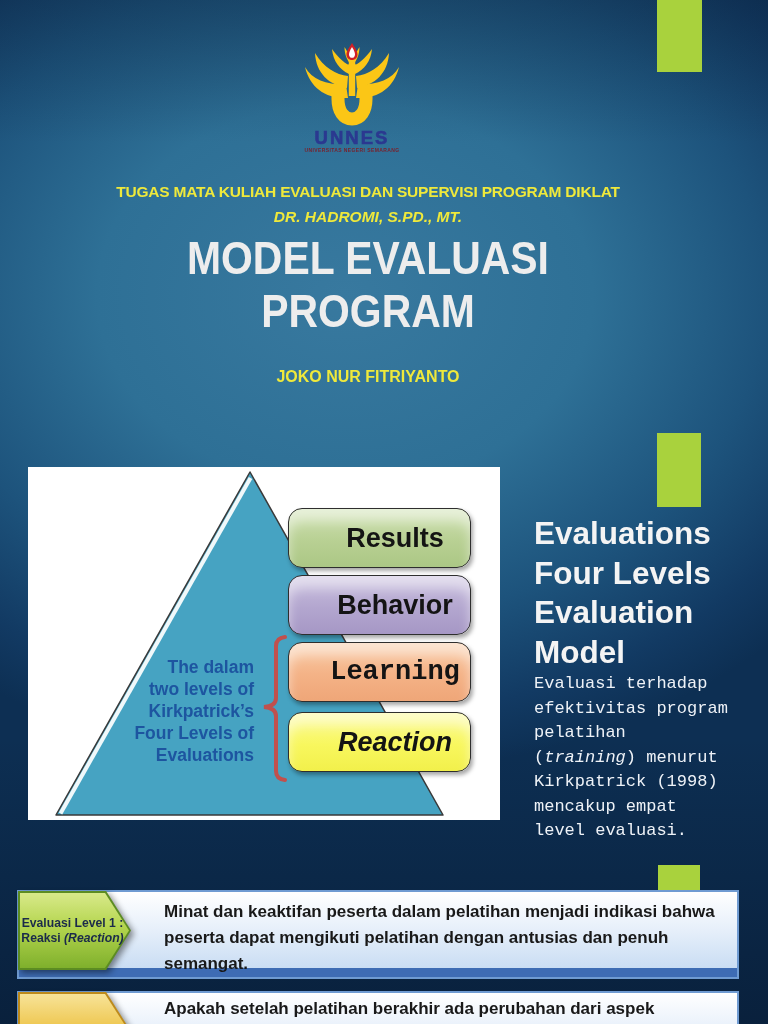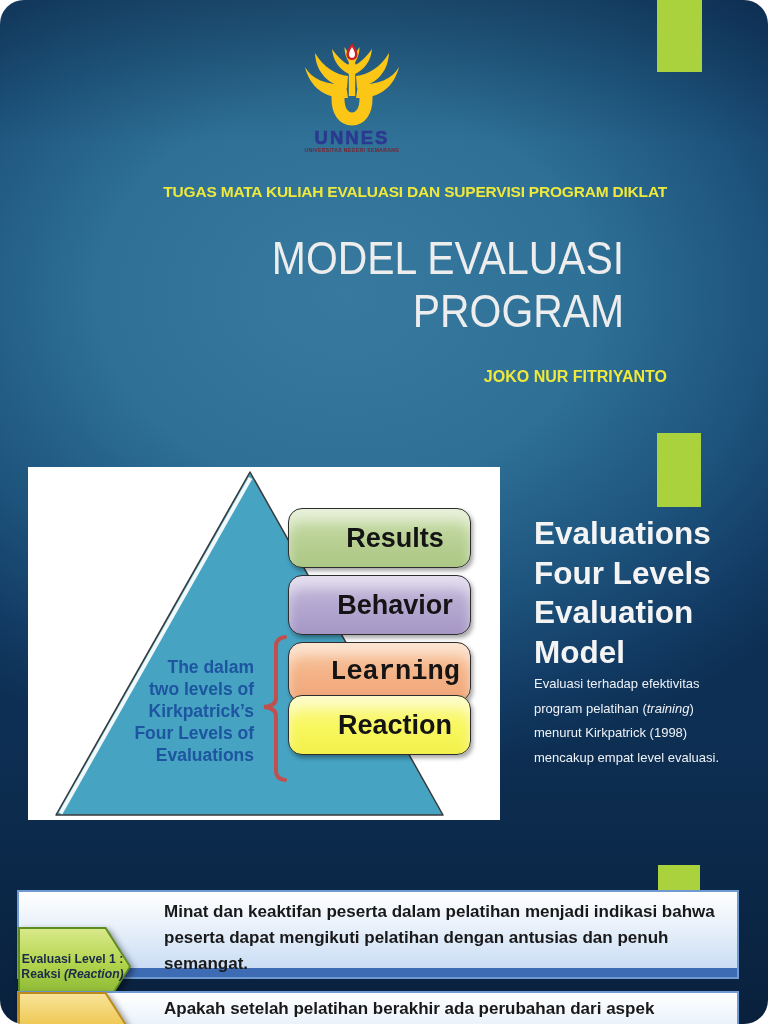--- a/index.html
+++ b/index.html
@@ -2,66 +2,66 @@
 <html><head>
 <meta charset="utf-8">
 <style>
   * { margin:0; padding:0; box-sizing:border-box; }
   html,body { width:768px; height:1024px; overflow:hidden; }
   #page { position:relative; width:768px; height:1024px; overflow:hidden;
           font-family:"Liberation Sans", sans-serif;
           background:
             linear-gradient(180deg, rgba(7,24,46,0.28) 0%, rgba(7,24,46,0) 14%, rgba(7,24,46,0) 72%, rgba(5,18,38,0.5) 100%),
             radial-gradient(620px 480px at 345px 295px, #38799f 0%, #2e7096 40%, #1d537c 68%, #123a63 88%, #0d2f53 100%);
-          background-color:#0d2f53;border-radius:24px; }
+          background-color:#0d2f53; }
   .accent { position:absolute; background:#a9d23d; }
   #accent-top { left:657px; top:0; width:45px; height:72px; }
   #accent-mid { left:657px; top:433px; width:44px; height:74px; }
   #accent-bot { left:658px; top:865px; width:42px; height:60px; }
 
   #logo-svg { position:absolute; left:302px; top:40px; }
   #logo-acronym { position:absolute; left:252px; top:127px; width:200px; text-align:center;
                   font-size:18.5px; font-weight:bold; letter-spacing:2px; color:#2b3990;
                   -webkit-text-stroke:0.6px #2b3990; }
   #logo-subtitle { position:absolute; left:252px; top:147px; width:200px; text-align:center;
                    font-size:5px; letter-spacing:0.4px; color:#77222e; font-weight:bold; }
 
-  .centered { position:absolute; left:7px; width:660px; text-align:right; }
+  .centered { position:absolute; left:38px; width:660px; text-align:center; }
   #course-line { top:183px; font-size:15.5px; font-weight:bold; color:#efe93b; letter-spacing:-0.2px; }
   #lecturer-line { top:208px; font-size:15.5px; font-weight:bold; font-style:italic; color:#efe93b; }
-  #title { top:231px; font-size:47px; line-height:53px; font-weight:normal; color:#ededed; }
+  #title { top:231px; font-size:47px; line-height:53px; font-weight:bold; color:#ededed; }
   #title > div { transform:scaleX(0.87); }
   #byline { top:342px; font-size:16px; font-weight:bold; color:#efe93b; }
   #author { top:368px; font-size:16px; font-weight:bold; color:#efe93b; }
 
   #panel { position:absolute; left:28px; top:467px; width:472px; height:353px; background:#fff; }
   #panel svg.base { position:absolute; left:0; top:0; }
   #annotation { position:absolute; right:246px; top:189px; width:170px; text-align:right;
                 font-size:17.5px; line-height:22px; font-weight:bold; color:#1d55a0; }
   .lvl { position:absolute; left:260px; width:183px; height:60px; border:1.6px solid #2e2e2e; border-radius:14px;
          display:flex; align-items:center; justify-content:center;
          font-size:27px; font-weight:bold; color:#141414;
          box-shadow: inset 0 12px 12px rgba(255,255,255,.5), 2px 3px 4px rgba(0,0,0,.35); padding-left: 31px; }
   #lvl-0 { top:41px;  background:linear-gradient(180deg,#d0e2b4 0%,#b8d093 55%,#abc785 100%); }
   #lvl-1 { top:108px; background:linear-gradient(180deg,#c9bfde 0%,#b3a6cf 55%,#a697c5 100%); }
   #lvl-2 { top:175px; background:linear-gradient(180deg,#f9cba6 0%,#f4b286 55%,#efa678 100%);font-family:Liberation Mono, monospace; }
-  #lvl-3 { top:228px; background:linear-gradient(180deg,#fbfa96 0%,#f8f75e 55%,#f2f04b 100%); }
+  #lvl-3 { top:245px; background:linear-gradient(180deg,#fbfa96 0%,#f8f75e 55%,#f2f04b 100%);font-style:italic; }
 
   #right-heading { position:absolute; left:534px; top:514px; width:200px;
                    font-size:31.5px; line-height:39.5px; font-weight:bold; color:#f4f4f4; }
   #right-para { position:absolute; left:534px; top:672px; width:198px;
-                font-size:13px; line-height:24.5px; color:#eef2f7; }
+                font-size:17px; line-height:24.5px; color:#eef2f7;font-family:Liberation Mono, monospace; }
 
   .callout-box { position:absolute; left:17px; width:722px; border:2px solid #6f9bd2;
                  background:linear-gradient(180deg,#ffffff 0%,#e6effa 45%,#c3d9f2 100%); }
   #callout-box-0 { top:890px; height:89px; }
   #callout-box-1 { top:991px; height:90px; }
   .callout-band { position:absolute; left:0; right:0; bottom:0; height:9px; background:#3e6cb4; }
   .pent-outer { position:absolute; width:113px; height:79px; filter:drop-shadow(3px 3px 3px rgba(0,0,0,.45)); }
-  #pent-0 { left:18px; top:927px; }
+  #pent-0 { left:18px; top:891px; }
   #pent-1 { left:18px; top:992px; }
   .pent-shape { position:absolute; inset:0; clip-path:polygon(0 0,78% 0,100% 50%,78% 100%,0 100%); }
   #pent-0 .pent-border { background:#5c8c22; }
   #pent-0 .pent-fill { inset:2px 2px 2px 2px; clip-path:polygon(0 0,78% 0,100% 50%,78% 100%,0 100%);
                        background:linear-gradient(180deg,#d8e98a 0%,#b4d54e 45%,#7fb02c 100%); }
   #pent-1 .pent-border { background:#bd8a1a; }
   #pent-1 .pent-fill { inset:2px 2px 2px 2px; clip-path:polygon(0 0,78% 0,100% 50%,78% 100%,0 100%);
                        background:linear-gradient(180deg,#f7e398 0%,#eec64e 45%,#d9a21f 100%); }
   .pent-label { position:absolute; left:2px; top:0; width:105px; height:100%;
                 display:flex; flex-direction:column; justify-content:center; text-align:center;
@@ -98,20 +98,21 @@
       </g>
       <path d="M36 46 L36 59 C36 71 41.5 79 50 79 C58.5 79 64 71 64 59 L64 46" stroke="#fbc616" stroke-width="13" fill="none"></path>
     </g>
     <path d="M50 3 C46.5 8.5 44.5 11.5 44.5 14.5 C44.5 17.8 47 20 50 20 C53 20 55.5 17.8 55.5 14.5 C55.5 11.5 53.5 8.5 50 3 Z" fill="#cf2027"></path>
     <path d="M50 7 C48 10.5 47 12.5 47 14.4 C47 16.4 48.3 17.8 50 17.8 C51.7 17.8 53 16.4 53 14.4 C53 12.5 52 10.5 50 7 Z" fill="#fff"></path>
   </svg>
   <div id="logo-acronym">UNNES</div>
   <div id="logo-subtitle">UNIVERSITAS NEGERI SEMARANG</div>
 
   <div id="course-line" class="centered">TUGAS MATA KULIAH EVALUASI DAN SUPERVISI PROGRAM DIKLAT</div>
+  <div id="lecturer-line" class="centered">DR. HADROMI, S.PD., MT.</div>
   <div id="title" class="centered">
     <div>MODEL EVALUASI</div>
     <div>PROGRAM</div>
   </div>
   <div id="author" class="centered">JOKO NUR FITRIYANTO</div>
 
   <div id="panel">
     <svg class="base" width="472" height="353" viewBox="0 0 472 353">
       <polygon points="222,5 415,348 28,348" fill="#46a3c2" stroke="#3a3a3a" stroke-width="1.5" stroke-linejoin="round"></polygon>
       <path d="M222.5 11 L32.5 346.5" stroke="rgba(255,255,255,.92)" stroke-width="4" fill="none"></path>

